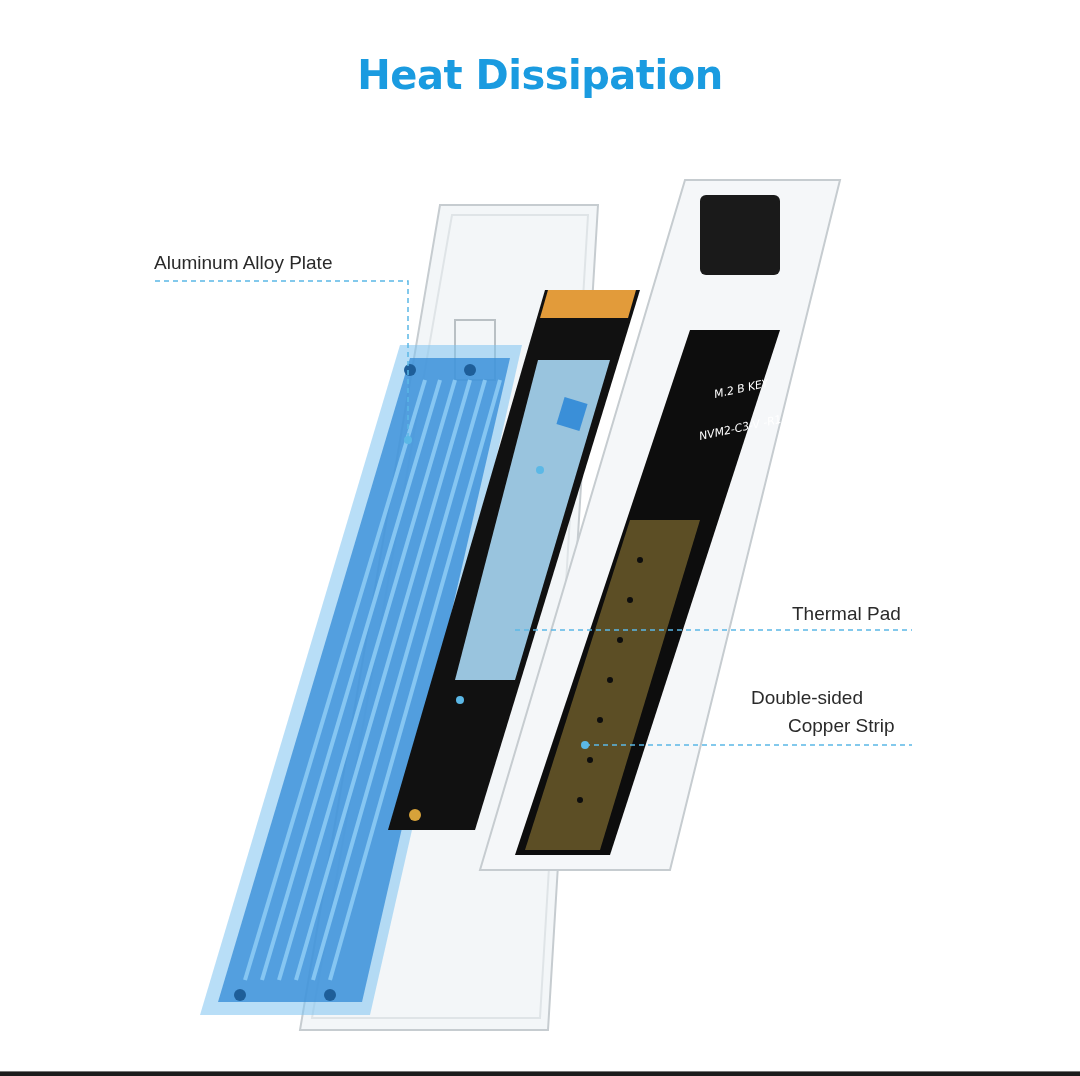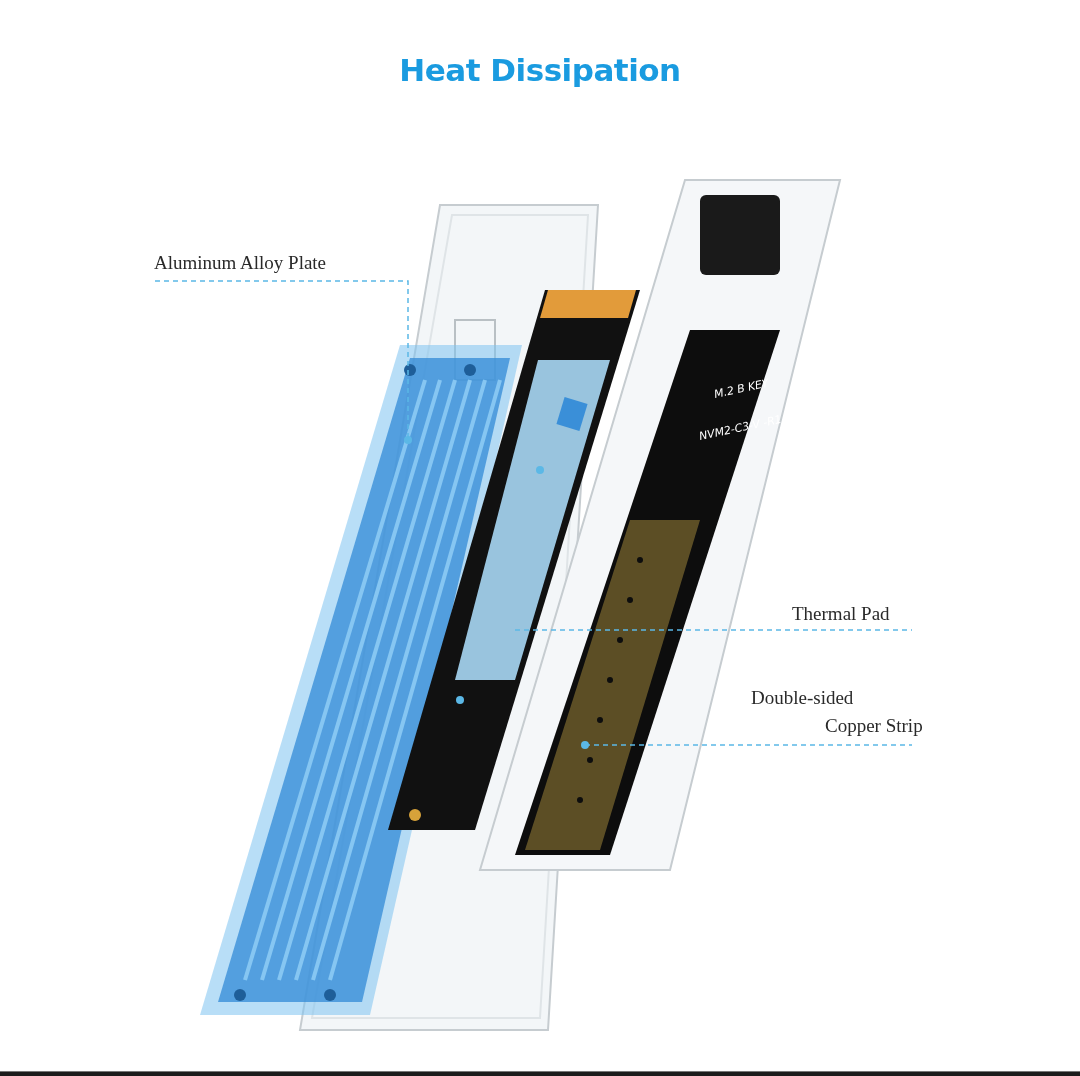--- a/index.html
+++ b/index.html
@@ -1,18 +1,18 @@
 <!DOCTYPE html>
 <html><head>
 <meta charset="utf-8">
 <style>
   html,body{margin:0;padding:0;background:#fff;}
   body{width:1080px;height:1076px;position:relative;overflow:hidden;font-family:"Liberation Sans",sans-serif;}
-  .title{position:absolute;left:0;width:1080px;top:52px;text-align:center;font-family:"DejaVu Sans",sans-serif;font-weight:bold;font-size:31px;color:#1a9be0;letter-spacing:-0.5px;}
-  .label{position:absolute;font-family:Liberation Serif, serif;font-size:19px;color:#2a2a2a;line-height:28px;}
+  .title{position:absolute;left:0;width:1080px;top:52px;text-align:center;font-family:"DejaVu Sans",sans-serif;font-weight:bold;font-size:40px;color:#1a9be0;letter-spacing:-0.5px;}
+  .label{position:absolute;font-family:Liberation Sans, sans-serif;font-size:19px;color:#2a2a2a;line-height:28px;}
   .bottom-bar{position:absolute;left:0;bottom:0;width:1080px;height:4px;background:#1c1c1c;border-top:1px solid #777;}
   svg.art{position:absolute;left:0;top:0;}
 </style>
 </head>
 <body>
 
 <div class="title">Heat Dissipation</div>
 
 <svg class="art" width="1080" height="1076" viewBox="0 0 1080 1076">
 
@@ -74,15 +74,15 @@
     <circle cx="408" cy="440" r="4"></circle>
     <circle cx="540" cy="470" r="4"></circle>
     <circle cx="460" cy="700" r="4"></circle>
     <circle cx="585" cy="745" r="4"></circle>
   </g>
 </svg>
 
 <div class="label" style="left:154px;top:249px;">Aluminum Alloy Plate</div>
 <div class="label" style="left:792px;top:600px;text-align:right;">Thermal Pad</div>
 <div class="label" style="left:751px;top:684px;">Double-sided</div>
-<div class="label" style="left:825px;top:712px;">Copper Strip</div>
+<div class="label" style="left:788px;top:712px;">Copper Strip</div>
 
 <div class="bottom-bar"></div>
 
 </body></html>

